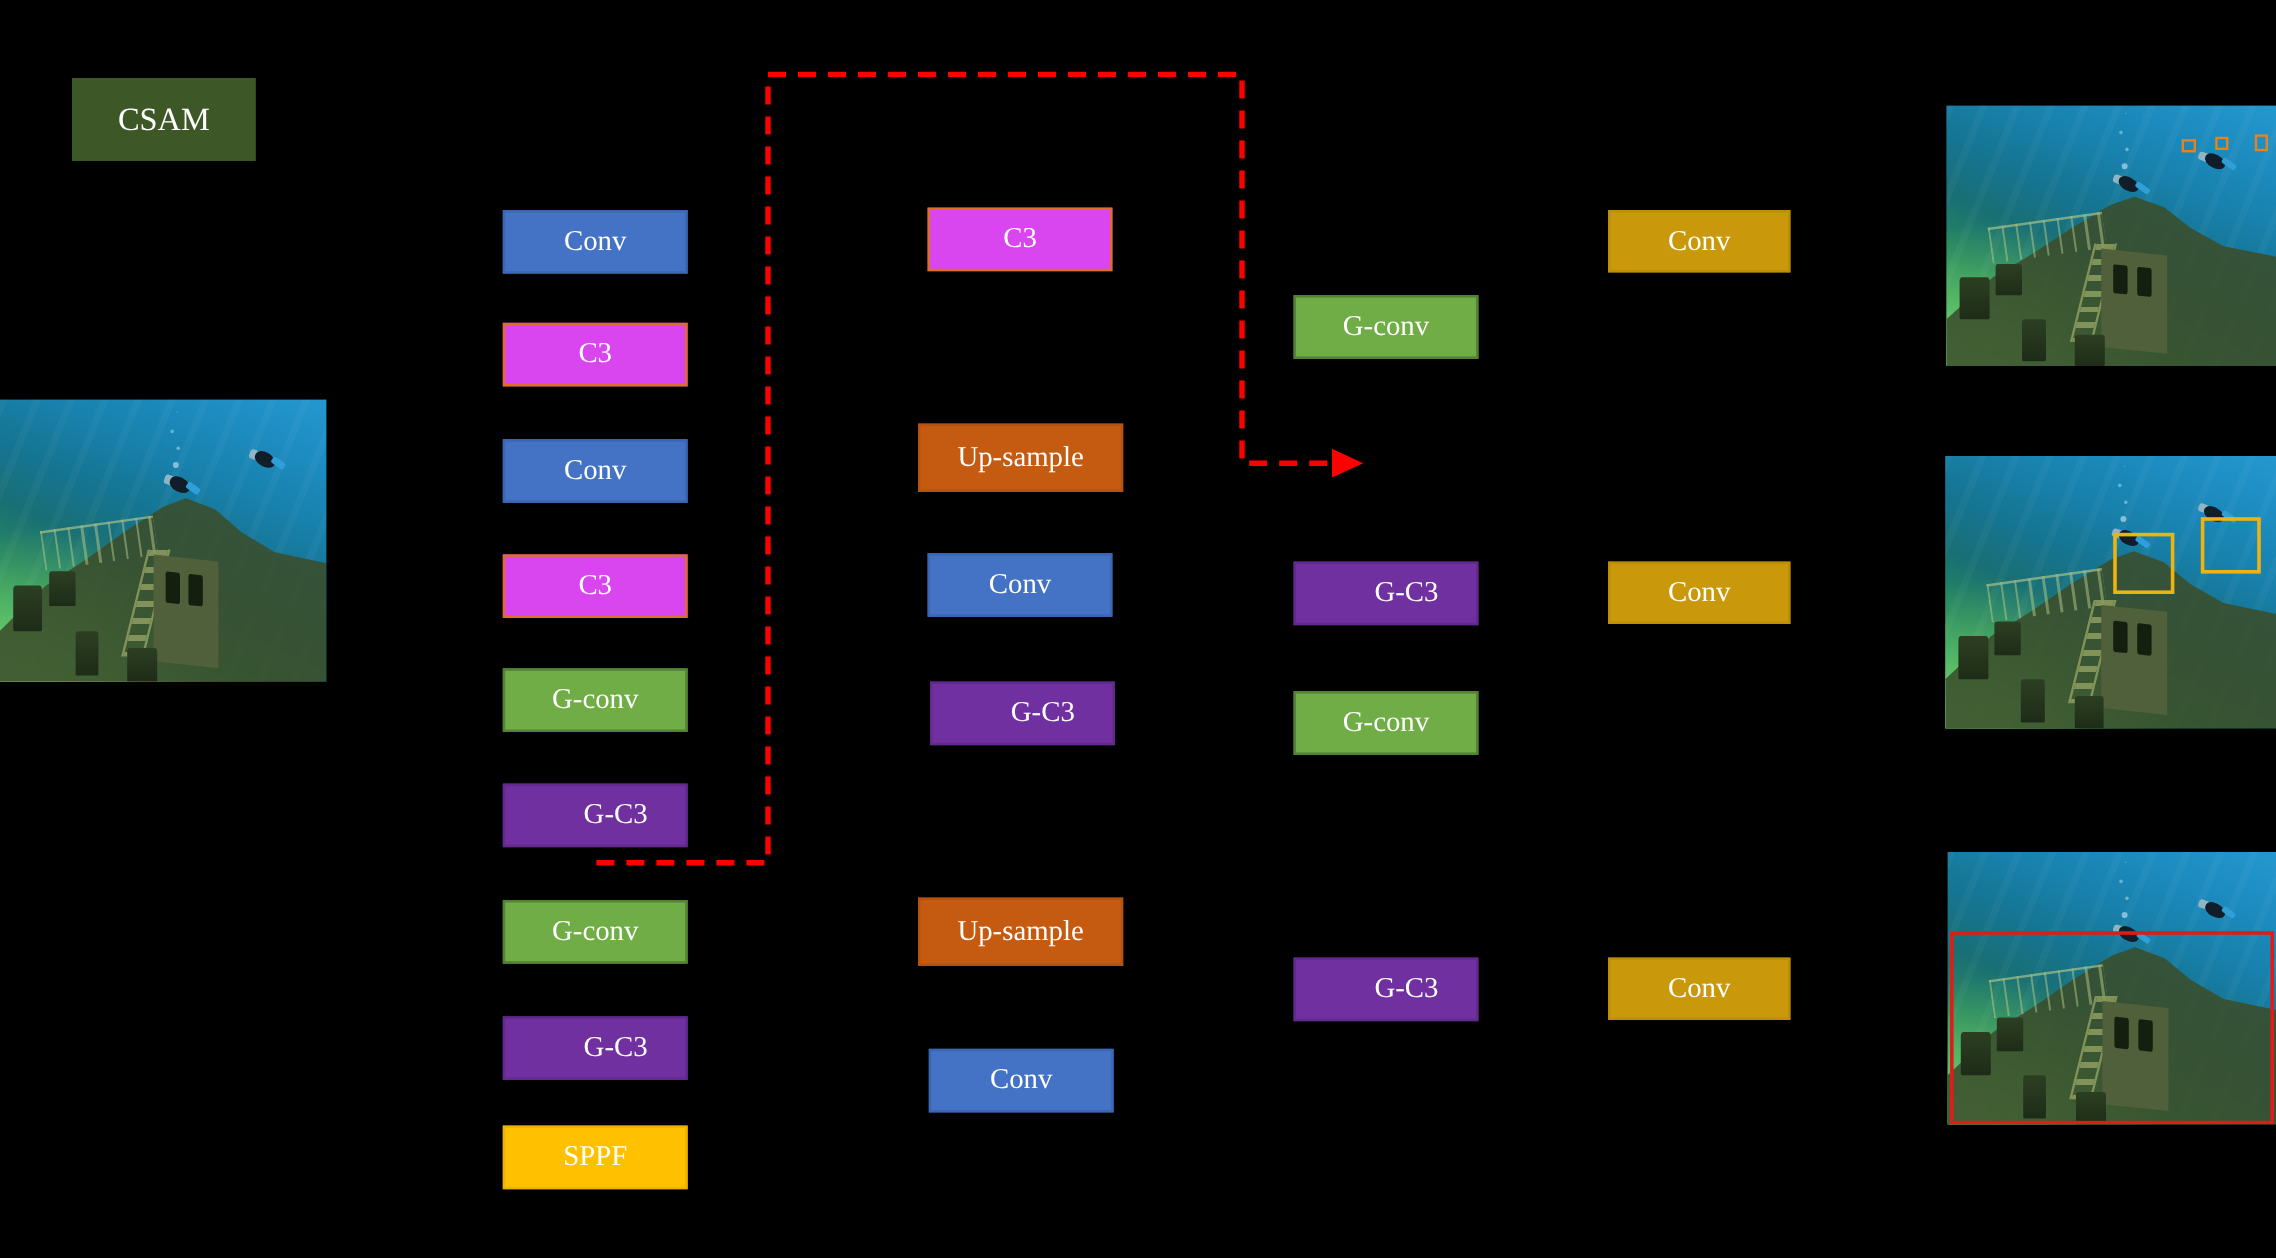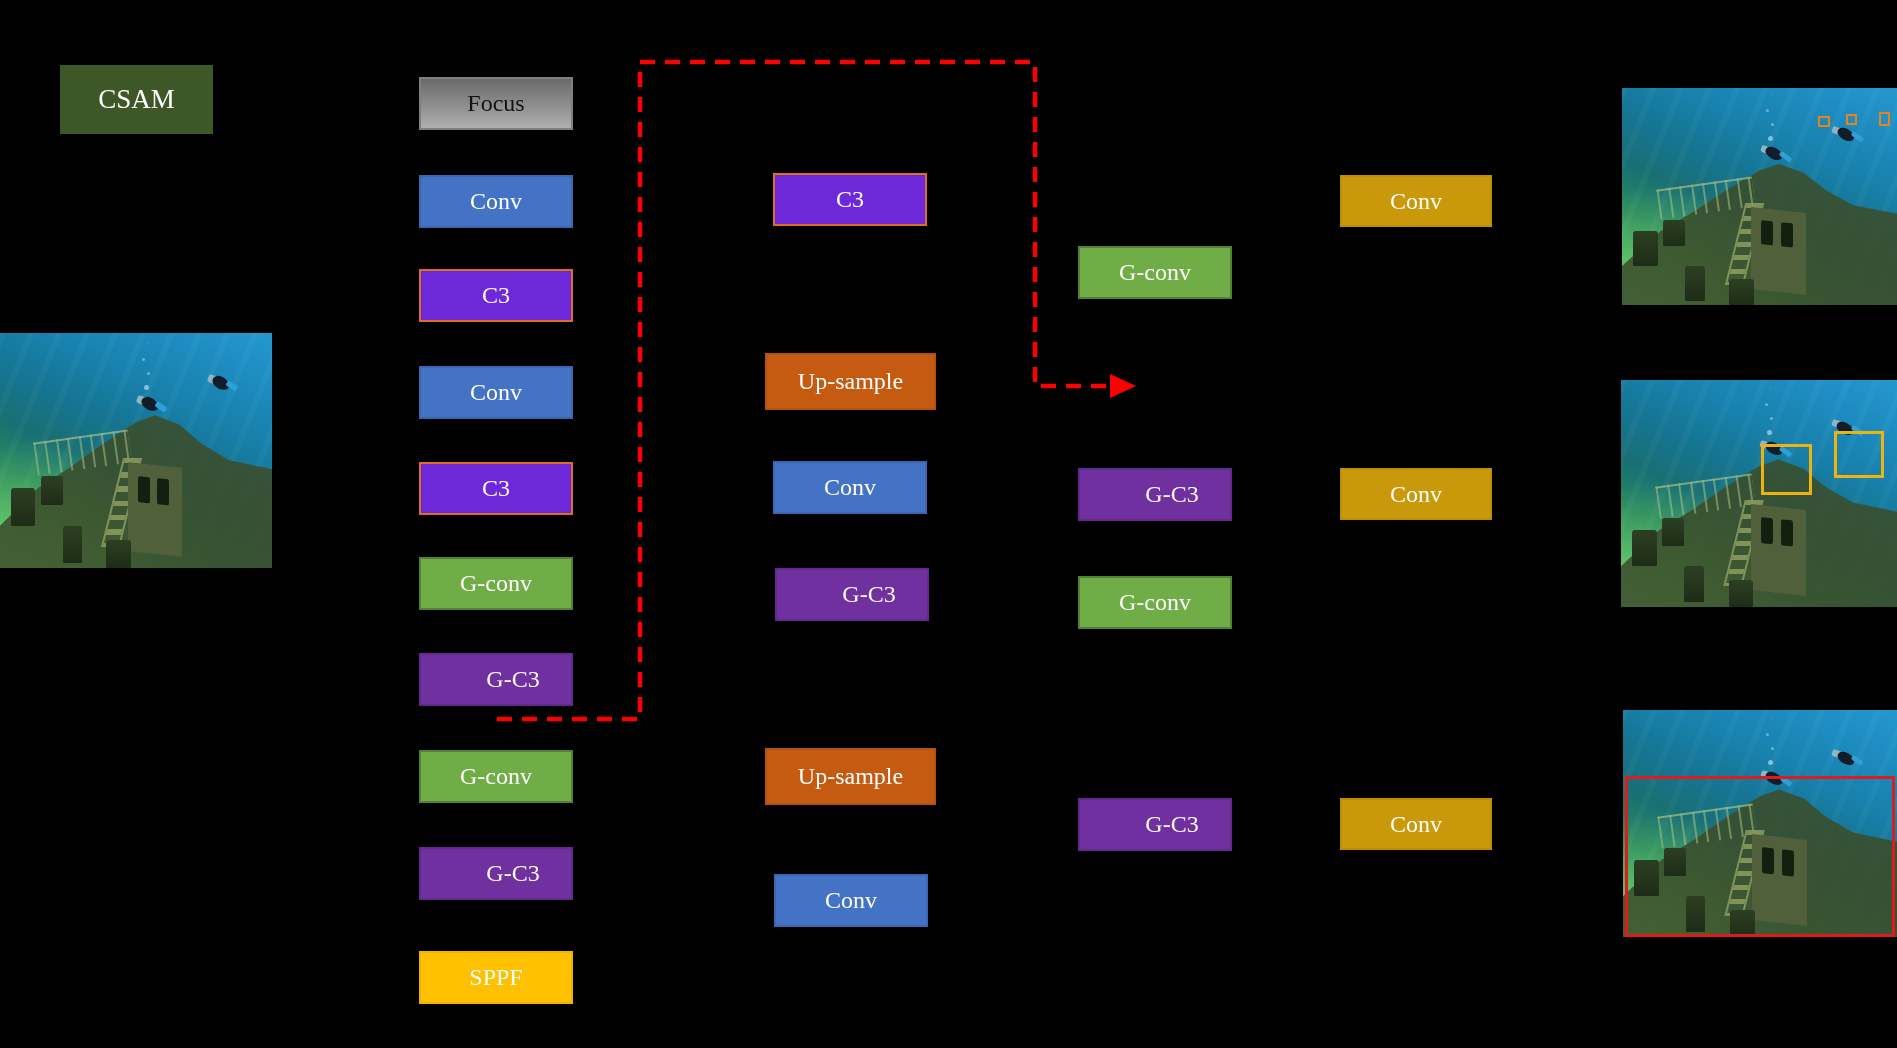--- a/index.html
+++ b/index.html
@@ -4,25 +4,25 @@
 <style>
   html,body{margin:0;padding:0;background:#000;}
   .canvas{position:relative;width:1897px;height:1048px;background:#000;overflow:hidden;
           font-family:"Liberation Serif","DejaVu Serif",serif;}
   
   .node{position:absolute;width:154px;height:53px;display:flex;align-items:center;justify-content:center;
         color:#fff;font-size:24px;box-sizing:border-box;border:2px solid transparent;}
   .t-focus{background:linear-gradient(180deg,#6a6a6a 0%,#8f8f8f 55%,#b0b0b0 100%);
            border-color:#7f7f7f;color:#141414;}
   .t-conv{background:#4472C4;border-color:#3a66b5;}
-  .t-c3{background:#6d28d9;border-color:#de6e22;text-align:center;}
+  .t-c3{background:#d946ef;border-color:#de6e22;text-align:center;}
   .t-upsample{background:#C55A11;border-color:#b5520f;width:171px;height:57px;}
   .t-gconv{background:#70AD47;border-color:#538135;}
   .t-gc3{background:#7030A0;border-color:#632a8d;padding-left:34px;}
-  .t-sppf{background:#FFC000;border-color:#f0b400;margin-top:13px;}
+  .t-sppf{background:#FFC000;border-color:#f0b400;}
   .t-dconv{background:#C9990B;border-color:#bd8f09;width:152px;height:52px;}
   .t-csam{background:#3D5826;border-color:#3D5826;width:153px;height:69px;font-size:27px;}
   
   .overlay{position:absolute;left:0;top:0;pointer-events:none;}
   
   .photo{position:absolute;overflow:hidden;
     background:linear-gradient(205deg,#2498cf 0%,#1d8cc0 15%,#1881ad 30%,#15748f 46%,
                #196f74 58%,#27885f 72%,#3da963 85%,#57c474 95%,#63cf7c 100%);}
   .ph-rays{position:absolute;inset:0;background:repeating-linear-gradient(112deg,
            rgba(255,255,255,.06) 0 6px,rgba(255,255,255,0) 6px 26px);opacity:.55;}
@@ -60,21 +60,20 @@
   .annos{position:absolute;inset:0;}
   .det-box{position:absolute;border-style:solid;box-sizing:border-box;}
 </style>
 </head>
 <body>
 
 <div class="canvas">
 
   <div class="node t-csam" style="left:60px;top:65px">CSAM</div>
 
-  <div class="node t-focus" style="left:419px;top:77px">Focus</div>
   <div class="node t-conv" style="left:419px;top:175px">Conv</div>
   <div class="node t-c3" style="left:419px;top:269px">C3</div>
   <div class="node t-conv" style="left:419px;top:366px">Conv</div>
   <div class="node t-c3" style="left:419px;top:462px">C3</div>
   <div class="node t-gconv" style="left:419px;top:557px">G-conv</div>
   <div class="node t-gc3" style="left:419px;top:653px">G-C3</div>
   <div class="node t-gconv" style="left:419px;top:750px">G-conv</div>
   <div class="node t-gc3" style="left:419px;top:847px">G-C3</div>
   <div class="node t-sppf" style="left:419px;top:938px">SPPF</div>
 

